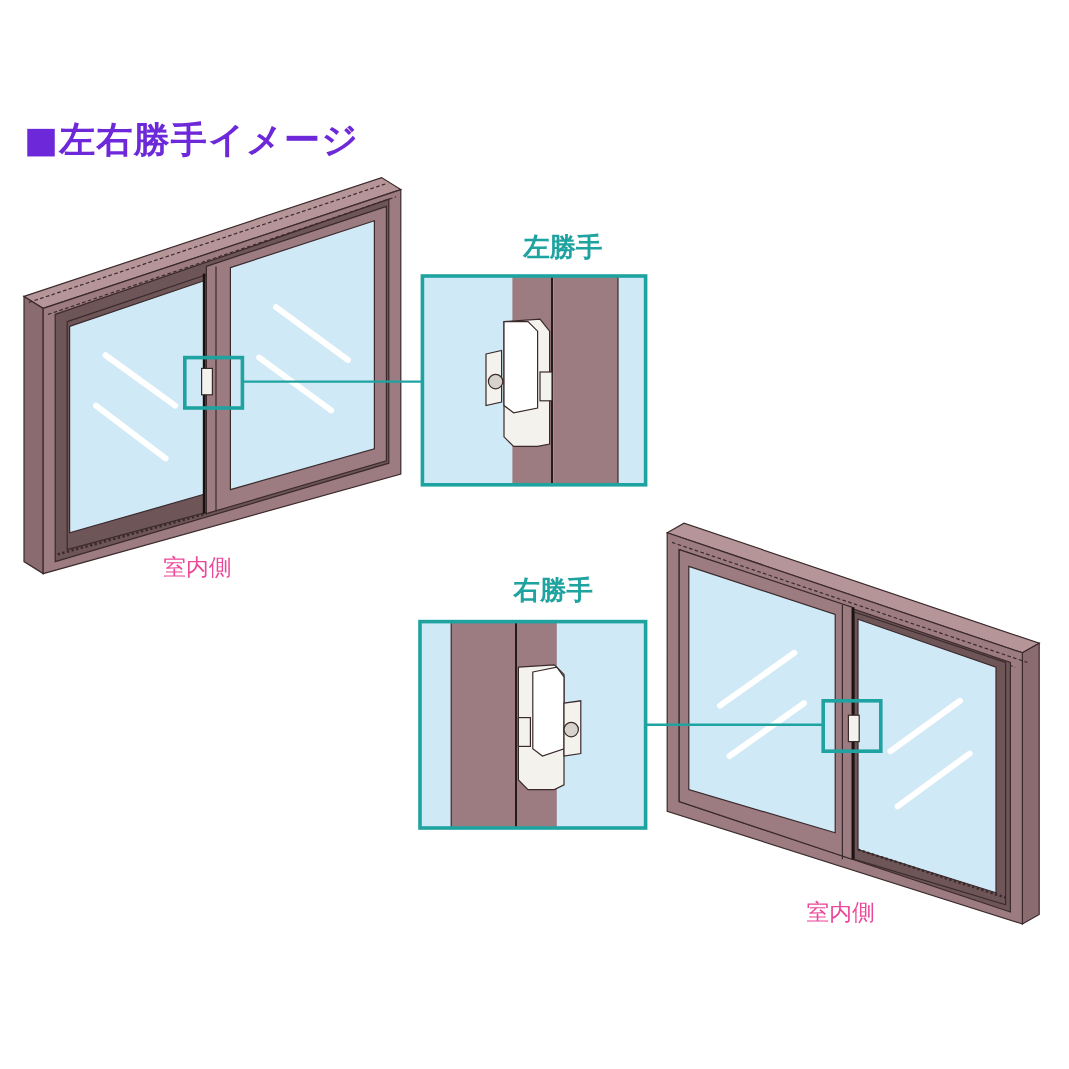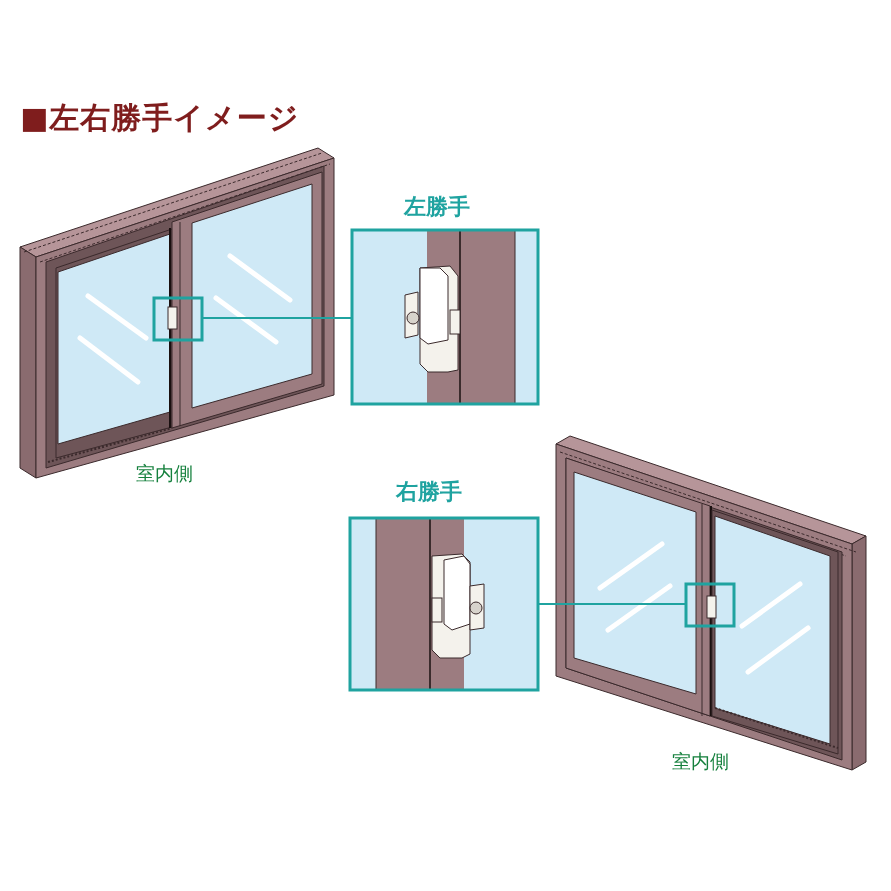--- a/index.html
+++ b/index.html
@@ -1,22 +1,22 @@
 <!DOCTYPE html>
 <html><head>
 <meta charset="utf-8">
 <style>
   html, body { margin: 0; padding: 0; background: #ffffff; }
   body { width: 891px; height: 891px; position: relative; overflow: hidden;
          font-family: "DejaVu Sans", "Liberation Sans", sans-serif; }
   .title { position: absolute; left: 20px; top: 103px; font-size: 30px; font-weight: bold;
-           color: #7f1d1d; letter-spacing: 1px; white-space: nowrap; line-height: 1; }
+           color: #6d28d9; letter-spacing: 1px; white-space: nowrap; line-height: 1; }
   .label-teal { position: absolute; font-size: 22px; font-weight: bold; color: #1fa3a0;
-                white-space: nowrap; line-height: 1; }
-  .label-dark { position: absolute; font-size: 19px; color: #15803d; white-space: nowrap; line-height: 1; }
+                white-space: nowrap; line-height: 1; margin-left: 32px; }
+  .label-dark { position: absolute; font-size: 19px; color: #ec4899; white-space: nowrap; line-height: 1; }
   svg { position: absolute; left: 0; top: 0; }
 </style>
 </head>
 <body>
 
 <div class="title">■左右勝手イメージ</div>
 
 <svg width="891" height="891" viewBox="0 0 891 891">
 
   <g>

